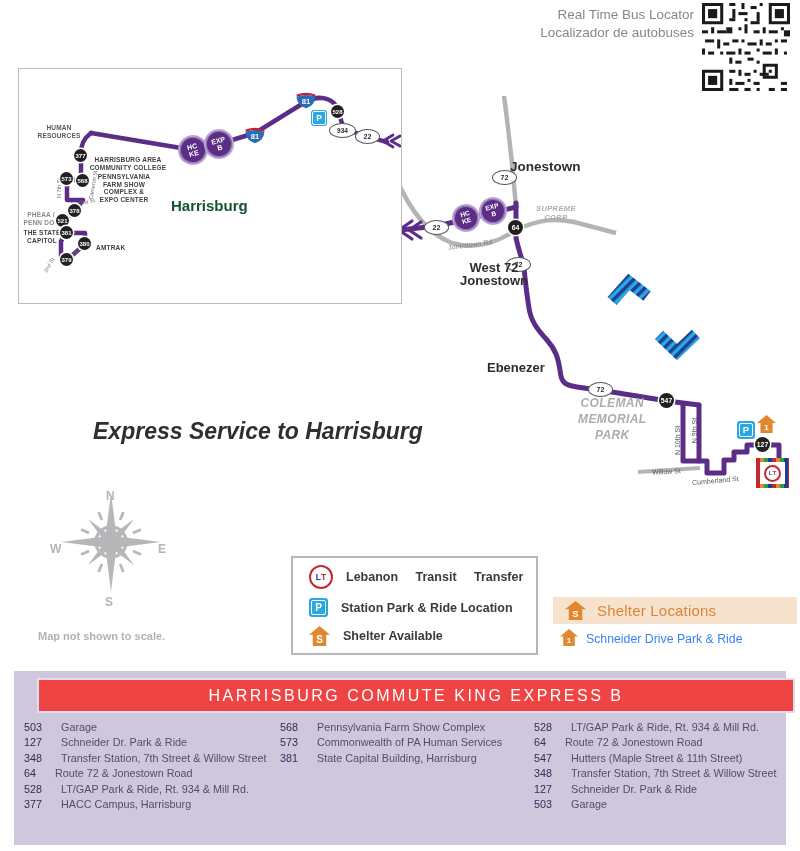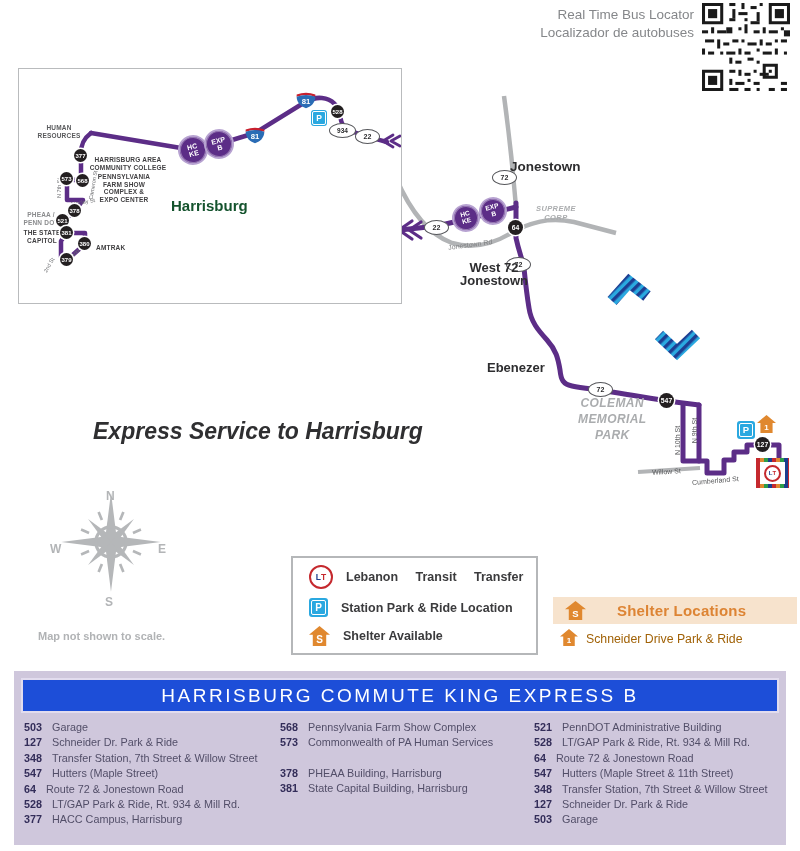--- a/index.html
+++ b/index.html
@@ -34,26 +34,26 @@
   .street{position:absolute;color:#6d6e71;z-index:4;white-space:nowrap;}
   .poi{position:absolute;font-weight:bold;color:#414042;z-index:5;white-space:pre-line;text-align:center;letter-spacing:.2px;}
   
   .legend-box{position:absolute;left:291px;top:556px;width:247px;height:99px;background:#fff;
               border:2px solid #b5b7b9;z-index:12;display:flex;flex-direction:column;justify-content:center;
               gap:9px;padding:4px 0 4px 16px;box-sizing:border-box;}
   .legend-row{display:flex;align-items:center;}
   .legend-row .lbl{margin-left:13px;font-weight:bold;font-size:12.5px;color:#3b3b3d;}
   .shelter-head{position:absolute;left:553px;top:597px;width:244px;height:27px;background:#f7e3cd;z-index:12;
                 display:flex;align-items:center;}
-  .shelter-head .ttl{margin-left:64px;font-weight:bold;font-size:15px;color:#dd8434;letter-spacing:.2px;}
+  .shelter-head .ttl{margin-left:44px;font-weight:normal;font-size:15px;color:#dd8434;letter-spacing:.2px;}
   .route-table{position:absolute;left:14px;top:671px;width:772px;height:174px;background:#cfc7dc;z-index:12;}
-  .rt-head{position:absolute;left:7px;top:7px;width:754px;height:31px;background:#1d4ed8;border:2px solid #e2dcee;
-           color:#fff;font-size:19px;letter-spacing:2.5px;display:flex;align-items:center;justify-content:center;}
+  .rt-head{position:absolute;left:23px;top:7px;width:754px;height:31px;background:#ef4444;border:2px solid #e2dcee;
+           color:#fff;font-size:16px;letter-spacing:2.5px;display:flex;align-items:center;justify-content:center;}
   .rt-col{position:absolute;top:49px;font-size:10.8px;line-height:15.4px;color:#524e68;}
-  .rt-col .num{font-weight:bold;color:#332d59;margin-right:10px;}
+  .rt-col .num{font-weight:normal;color:#332d59;margin-right:19px;}
   .rt-row.gap{margin-top:15px;}
   .locator{position:absolute;right:106px;top:6px;text-align:right;color:#85878a;font-size:13.5px;line-height:18px;z-index:3;}
   .inset{position:absolute;left:18px;top:68px;width:382px;height:234px;background:#fff;
          border:1.5px solid #b9bbbd;z-index:10;}
   .compassL{position:absolute;color:#b3b5b7;font-weight:bold;font-size:12px;z-index:3;}
   .note{position:absolute;left:38px;top:630px;color:#b1b3b5;font-weight:bold;font-size:11px;z-index:3;}
   .express{position:absolute;left:93px;top:418px;font-weight:bold;font-style:italic;font-size:23px;color:#2f2f31;z-index:3;}
 </style>
 </head>
 <body>
@@ -365,41 +365,38 @@
 
   <div class="shelter-head">
     <div class="shelter" style="left:12px;top:4px;width:21px;height:19px;font-size:9.5px;padding-bottom:1px;box-sizing:border-box;">
       <span>S</span>
     </div>
     <span class="ttl">Shelter Locations</span>
   </div>
   <div class="shelter" style="left:560px;top:629px;width:18px;height:17px;font-size:8px;padding-bottom:1px;box-sizing:border-box;z-index:12;">
     <span>1</span>
   </div>
-  <div class="abs" style="left:586px;top:632px;font-size:12.3px;color:#a16207;z-index:12;">Schneider Drive Park &amp; Ride</div>
+  <div class="abs" style="left:586px;top:632px;font-size:12.3px;color:#3b82f6;z-index:12;">Schneider Drive Park &amp; Ride</div>
 
   <div class="route-table">
     <div class="rt-head">HARRISBURG COMMUTE KING EXPRESS B</div>
     <div class="rt-col" style="left:10px;width:252px;">
       <div class="rt-row"><span class="num">503</span><span>Garage</span></div>
       <div class="rt-row"><span class="num">127</span><span>Schneider Dr. Park &amp; Ride</span></div>
       <div class="rt-row"><span class="num">348</span><span>Transfer Station, 7th Street &amp; Willow Street</span></div>
-      <div class="rt-row"><span class="num">547</span><span>Hutters (Maple Street)</span></div>
       <div class="rt-row"><span class="num">64</span><span>Route 72 &amp; Jonestown Road</span></div>
       <div class="rt-row"><span class="num">528</span><span>LT/GAP Park &amp; Ride, Rt. 934 &amp; Mill Rd.</span></div>
       <div class="rt-row"><span class="num">377</span><span>HACC Campus, Harrisburg</span></div>
     </div>
     <div class="rt-col" style="left:266px;width:248px;">
       <div class="rt-row"><span class="num">568</span><span>Pennsylvania Farm Show Complex</span></div>
       <div class="rt-row"><span class="num">573</span><span>Commonwealth of PA Human Services</span></div>
-      <div class="rt-row gap"><span class="num">378</span><span>PHEAA Building, Harrisburg</span></div>
       <div class="rt-row"><span class="num">381</span><span>State Capital Building, Harrisburg</span></div>
     </div>
     <div class="rt-col" style="left:520px;width:246px;">
-      <div class="rt-row"><span class="num">521</span><span>PennDOT Administrative Building</span></div>
       <div class="rt-row"><span class="num">528</span><span>LT/GAP Park &amp; Ride, Rt. 934 &amp; Mill Rd.</span></div>
       <div class="rt-row"><span class="num">64</span><span>Route 72 &amp; Jonestown Road</span></div>
       <div class="rt-row"><span class="num">547</span><span>Hutters (Maple Street &amp; 11th Street)</span></div>
       <div class="rt-row"><span class="num">348</span><span>Transfer Station, 7th Street &amp; Willow Street</span></div>
       <div class="rt-row"><span class="num">127</span><span>Schneider Dr. Park &amp; Ride</span></div>
       <div class="rt-row"><span class="num">503</span><span>Garage</span></div>
     </div>
   </div>
 
 </div>

